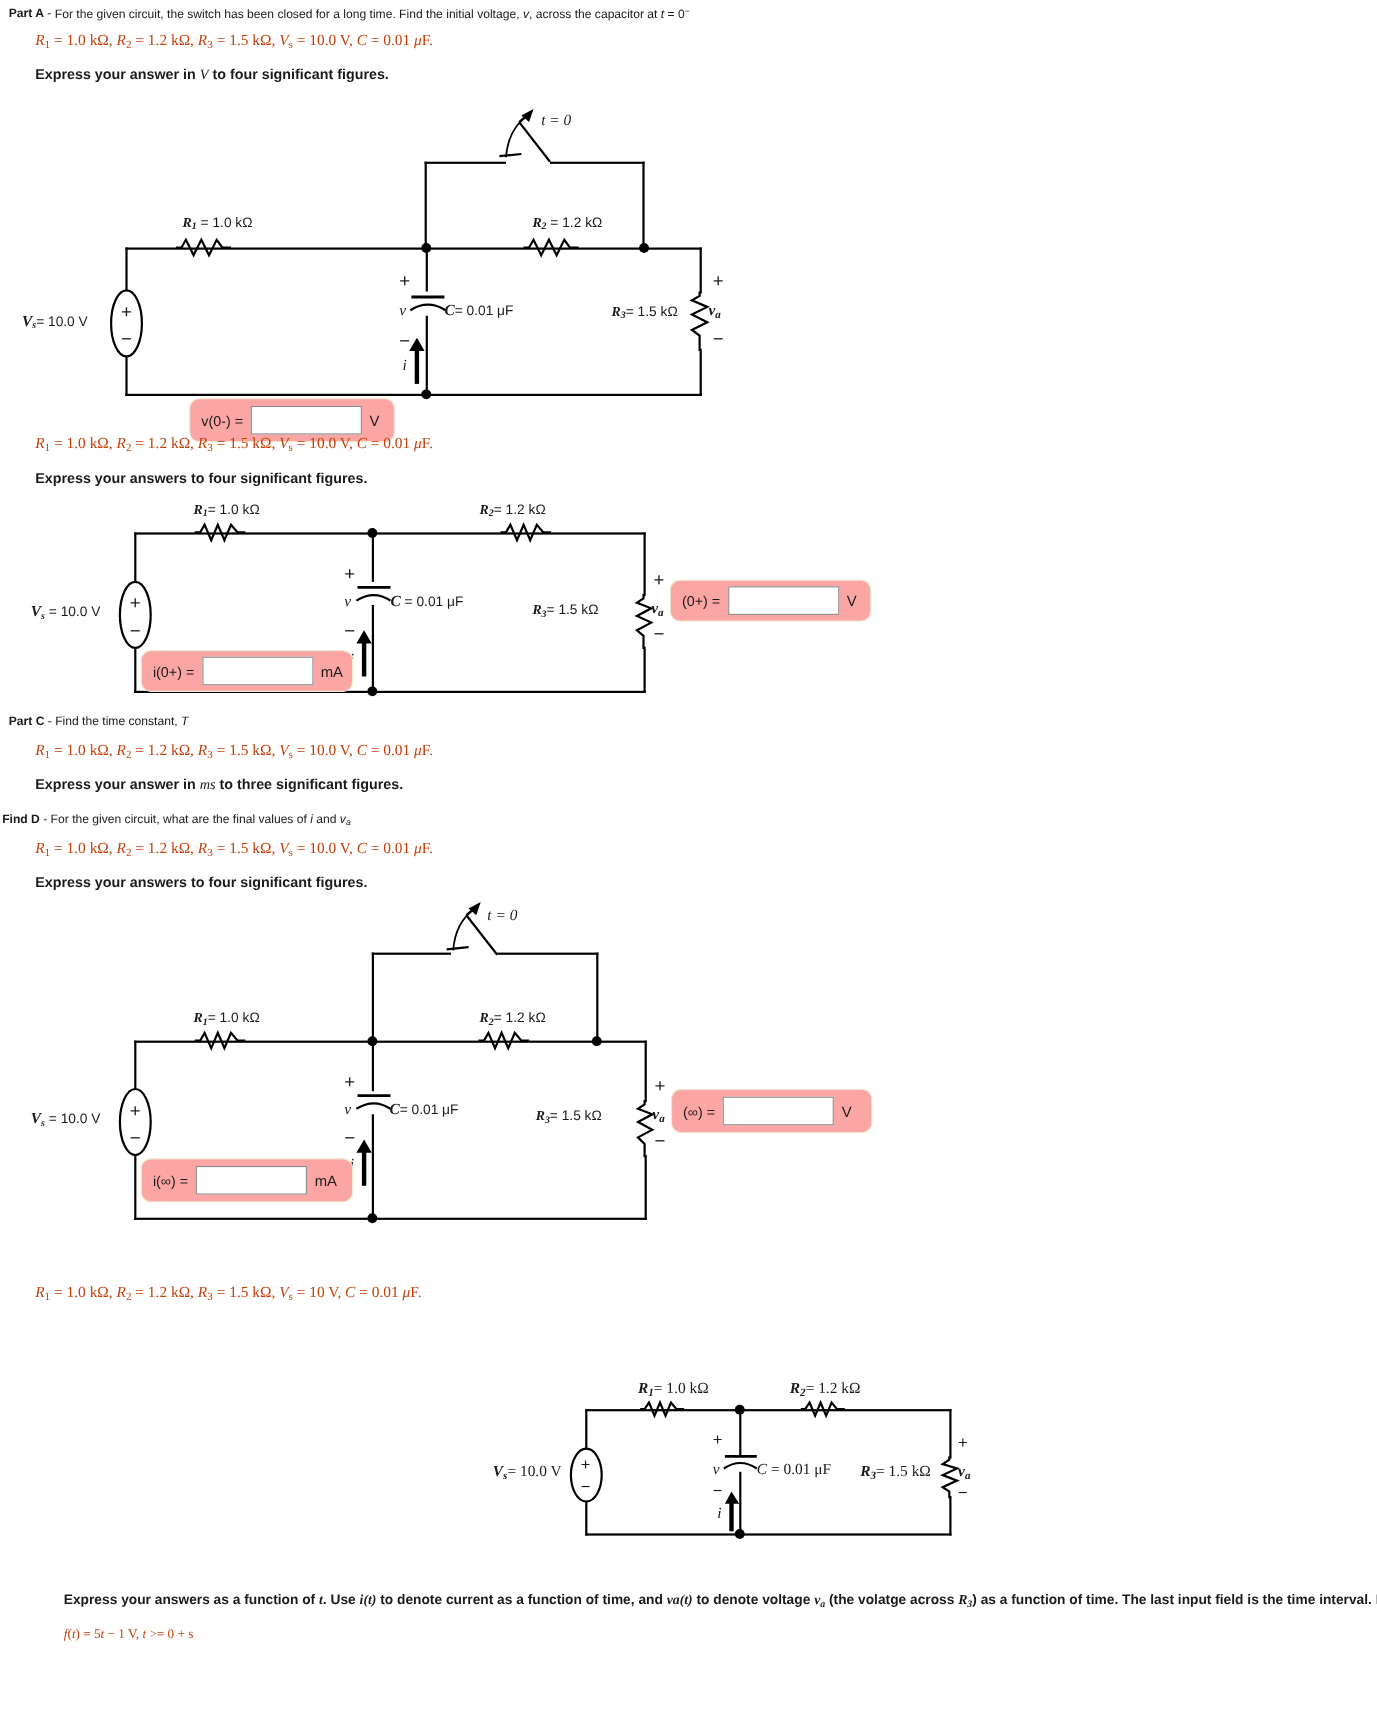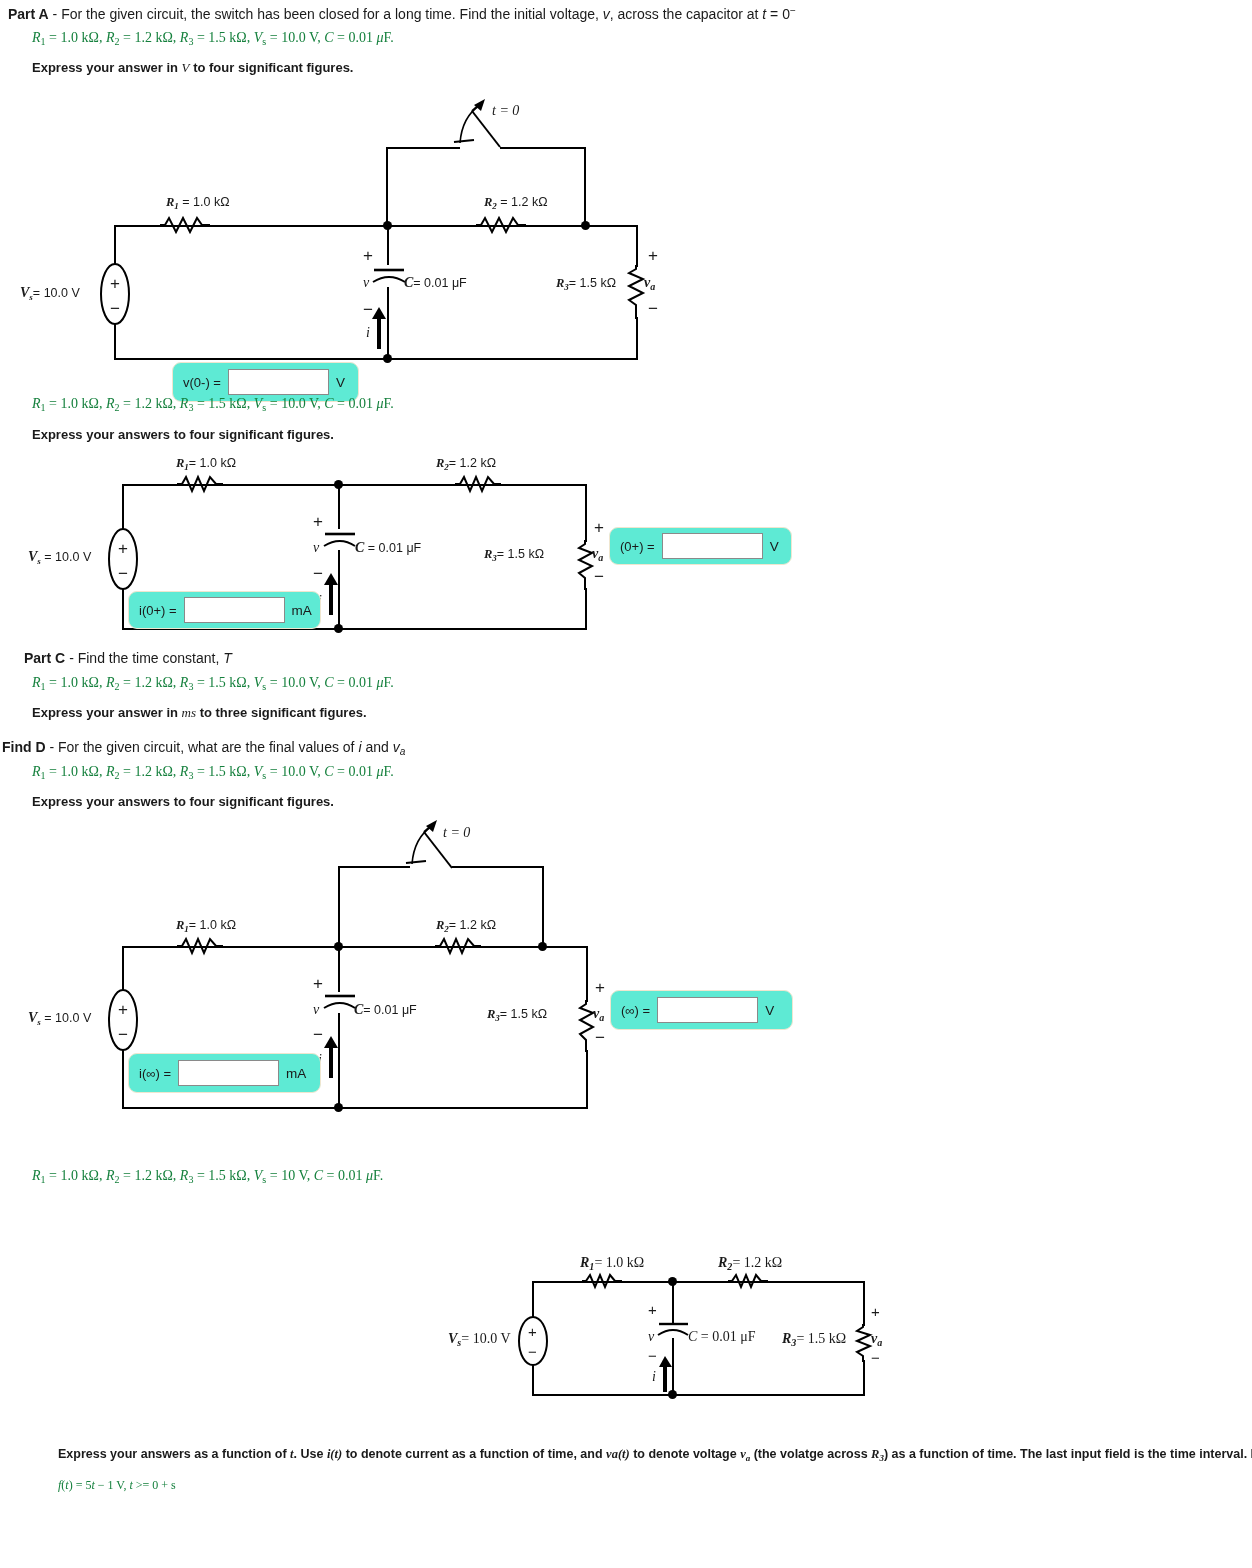--- a/index.html
+++ b/index.html
@@ -4,23 +4,23 @@
 <style>
   html,body{margin:0;padding:0;}
   body{
     width:1252px;height:1568px;background:#ffffff;
     font-family:"Liberation Sans", sans-serif;
     color:#1a1a1a;position:relative;overflow:hidden;
   }
   .page{position:relative;width:1252px;height:1568px;}
 
   
-  .parthead{position:absolute;font-size:14px;line-height:1.25;white-space:nowrap;}
+  .parthead{position:absolute;font-size:11px;line-height:1.25;white-space:nowrap;}
   .parthead b{font-weight:bold;}
-  .givens{position:absolute;font-family:"Liberation Serif", serif;font-size:14px;white-space:nowrap;color:#15803d;}
+  .givens{position:absolute;font-family:"Liberation Serif", serif;font-size:14px;white-space:nowrap;color:#c2410c;}
   .express{position:absolute;font-size:13px;font-weight:bold;white-space:nowrap;}
   .express .ital{font-family:"Liberation Serif",serif;font-style:italic;font-weight:normal;}
   .note{position:absolute;font-size:12.5px;white-space:nowrap;}
   .note .m{font-family:"Liberation Serif",serif;font-style:italic;}
   i.v{font-family:"Liberation Sans",sans-serif;font-style:italic;}
   .sub{font-size:0.72em;vertical-align:-0.28em;}
   .sup{font-size:0.72em;vertical-align:0.45em;}
 
   
   .circuit{position:absolute;}
@@ -29,21 +29,21 @@
   .wire.v{width:2px;}
   .node{position:absolute;width:9px;height:9px;border-radius:50%;background:#000;}
   .lbl{position:absolute;white-space:nowrap;font-size:12.5px;}
   .lbl.serif{font-family:"Liberation Serif",serif;}
   .lbl.sans{font-family:"Liberation Sans",sans-serif;}
   .rvar{font-family:"Liberation Serif",serif;font-weight:bold;font-style:italic;}
   .pm{position:absolute;font-size:17px;font-family:"Liberation Sans",sans-serif;line-height:1;}
   svg{position:absolute;overflow:visible;}
 
   
-  .ansbox{position:absolute;background:#5eead4;border:1px solid #efe6cf;border-radius:9px;
+  .ansbox{position:absolute;background:#fca5a5;border:1px solid #efe6cf;border-radius:9px;
           display:flex;align-items:center;gap:7px;padding:0 10px;box-sizing:border-box;}
   .ansbox .albl{font-size:13px;font-family:"Liberation Sans",sans-serif;color:#1a1a1a;white-space:nowrap;}
   .ansbox .ainput{background:#ffffff;border:1px solid #8a8a8a;height:26px;box-sizing:border-box;}
   .ansbox .aunit{font-size:13.5px;font-family:"Liberation Sans",sans-serif;color:#1a1a1a;}
 </style>
 </head>
 <body>
 
 <div class="page">
 
@@ -221,21 +221,21 @@
       <input class="ainput" style="width: 101px;" type="text" value="">
       <span class="aunit">mA</span>
     </div>
     <div class="ansbox" style="left:609px;top:72px;width:183px;height:38px;">
       <span class="albl">(0+) =</span>
       <input class="ainput" style="width: 101px;" type="text" value="">
       <span class="aunit">V</span>
     </div>
   </div>
 
-  <div class="parthead" style="left:24px;top:650px;">
+  <div class="parthead" style="left:8px;top:650px;">
     <b>Part C</b>
     <span>-</span>
     <span>Find the time constant, <i class="v">T</i></span>
   </div>
   <div class="givens" style="left:32px;top:675px;">
     <i>R</i><span class="sub">1</span> = 1.0 kΩ, <i>R</i><span class="sub">2</span> = 1.2 kΩ, <i>R</i><span class="sub">3</span> = 1.5 kΩ, <i>V</i><span class="sub">s</span> = 10.0 V, <i>C</i> = 0.01 <i>μ</i>F.
   </div>
   <div class="express" style="left:32px;top:705px;">
     Express your answer in <span class="ital">ms</span> to three significant figures.
   </div>

